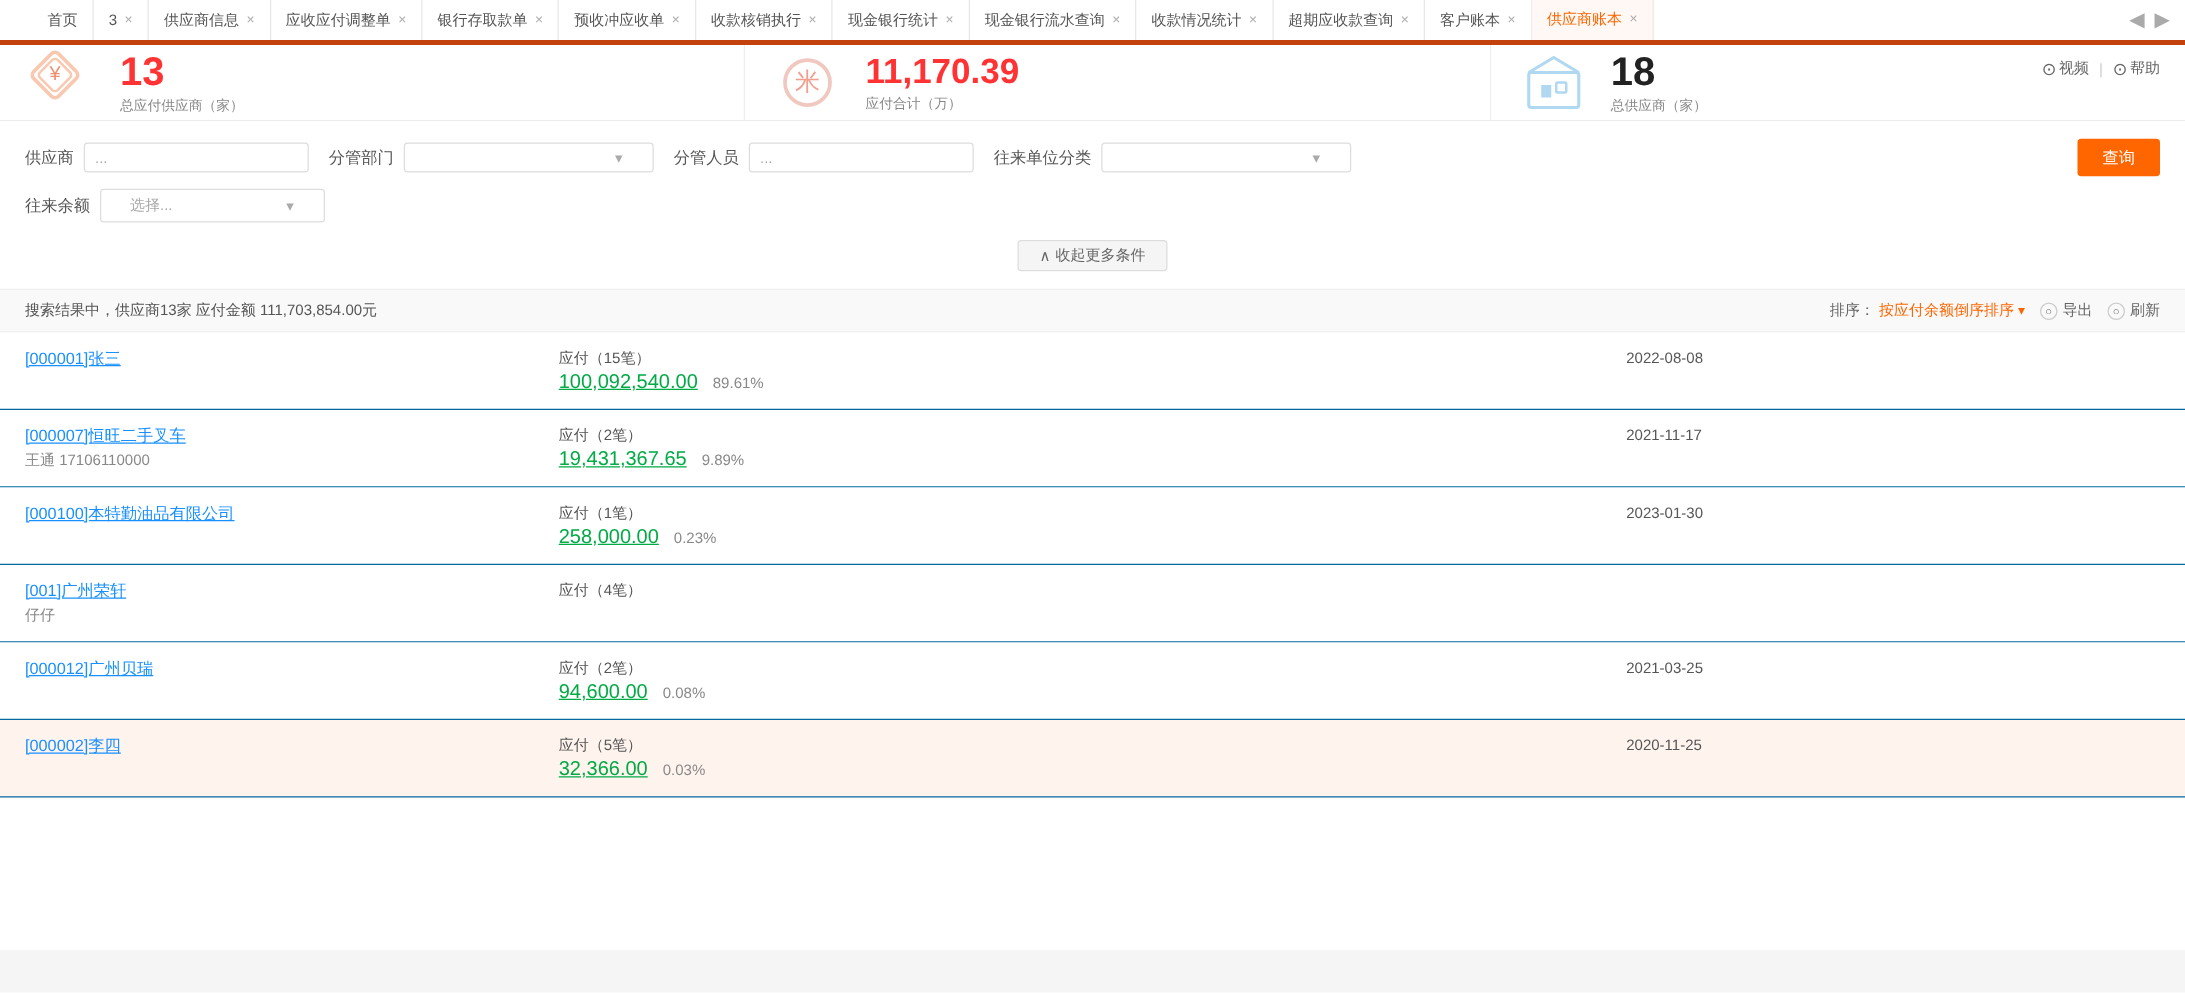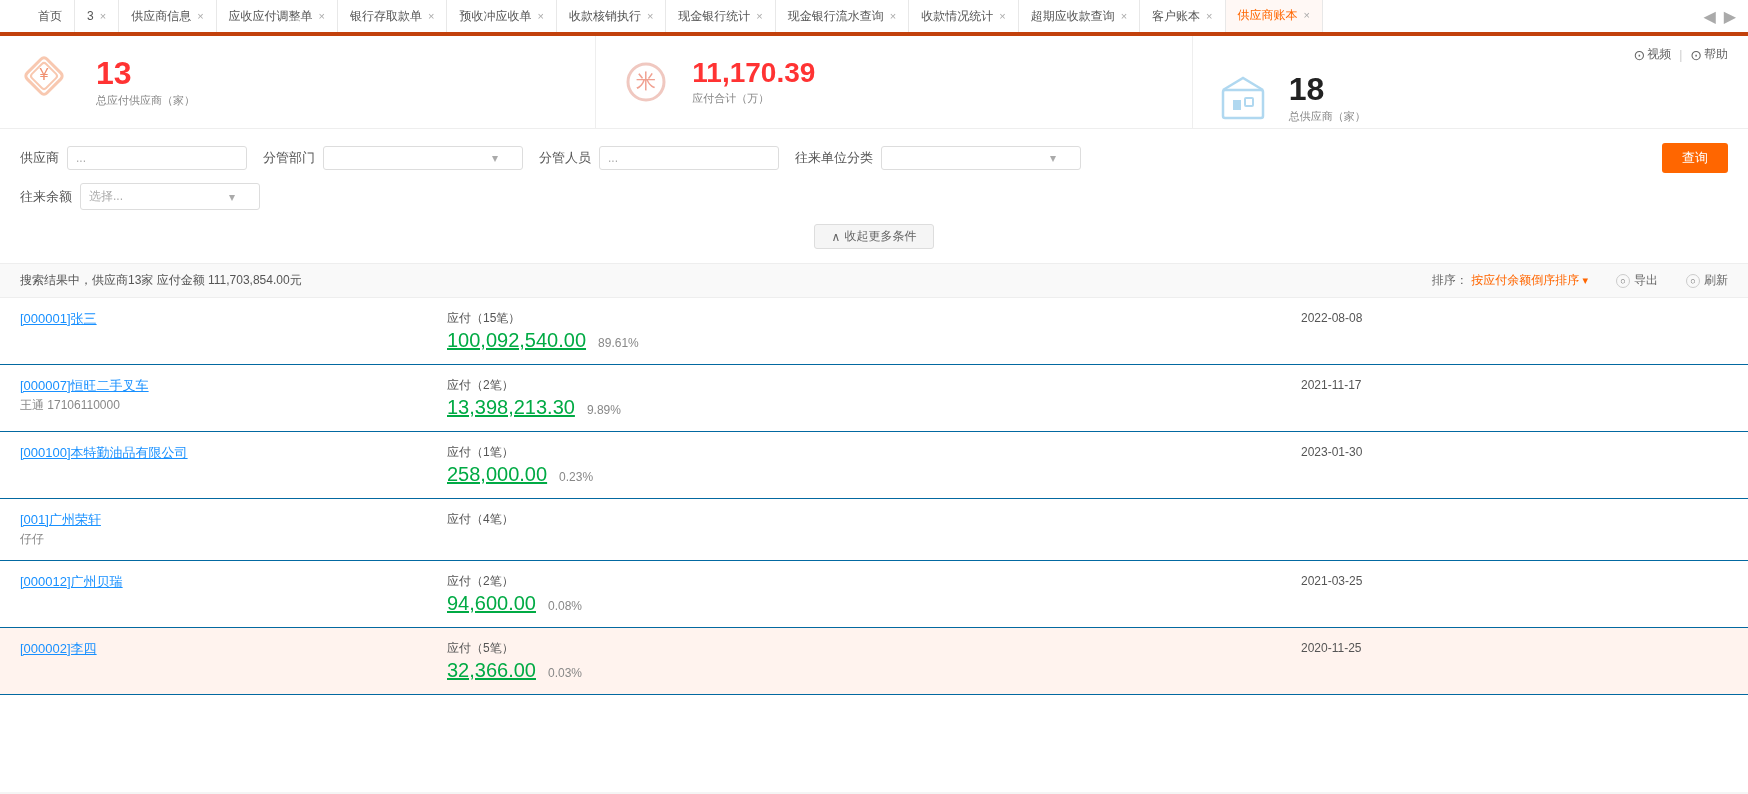--- a/index.html
+++ b/index.html
@@ -55,41 +55,41 @@
       background: #f5f5f5; border: 1px solid #ddd; border-radius: 3px; padding: 3px 16px;
       font-size: 12px; color: #666; cursor: pointer; width: 120px;
     }
 
     
     .result-bar {
       display: flex; align-items: center; justify-content: space-between;
       padding: 8px 20px; background: #f9f9f9; border-bottom: 1px solid #eee; font-size: 12px;
     }
     .result-left { color: #555; }
-    .result-right { display: flex; align-items: center; gap: 28px; color: #666; }
+    .result-right { display: flex; align-items: center; gap: 12px; color: #666; }
     .result-right .sort-value { color: #ff6600; cursor: pointer; }
     .action-btn { display: flex; align-items: center; gap: 4px; cursor: pointer; color: #666; }
 
     
     .table-container { background: #fff; margin: 0; }
     .table-header {
       display: grid; grid-template-columns: 1fr 2fr 1fr;
       padding: 10px 20px; border-bottom: 2px solid #eee;
       font-weight: bold; color: #555; font-size: 13px; background: #fafafa;
     }
     .table-row {
       display: grid; grid-template-columns: 1fr 2fr 1fr;
       padding: 12px 20px; border-bottom: 1px solid #0369a1;
       background: #fff;
     }
     .table-row.highlighted { background: #fff3ee; }
     .supplier-name { color: #1890ff; text-decoration: underline; cursor: pointer; font-size: 13px; }
     .supplier-sub { font-size: 12px; color: #888; margin-top: 2px; }
     .tx-label { font-size: 12px; color: #555; }
-    .tx-amount { color: #00aa44; font-size: 20px; font-weight: 500; text-decoration: underline; cursor: pointer; margin-top: 2px; }
+    .tx-amount { color: #00aa44; font-size: 16px; font-weight: 500; text-decoration: underline; cursor: pointer; margin-top: 2px; }
     .tx-percent { color: #888; font-size: 12px; margin-left: 12px; }
     .tx-row { display: flex; align-items: baseline; gap: 0; }
     .last-pay { font-size: 12px; color: #555; }
 
     
     .scroll-area { height: calc(100vh - 300px); overflow-y: auto; }
     .scroll-area::-webkit-scrollbar { width: 6px; }
     .scroll-area::-webkit-scrollbar-thumb { background: #ddd; border-radius: 3px; }
 
     
@@ -181,21 +181,21 @@
           <text x="28" y="34" text-anchor="middle" font-size="20" fill="#f0a090">米</text>
         </svg>
       </div>
       <div class="stat-content">
         <div class="stat-number">11,170.39</div>
         <div class="stat-label">应付合计（万）</div>
       </div>
     </div>
 
     <div style="display:flex; flex:1; align-items:stretch; border-right:none;">
-      <div class="stat-block" style="border-right:none;margin-top:32px;">
+      <div class="stat-block" style="border-right:none;">
         <div class="stat-icon">
           <svg viewBox="0 0 56 56" xmlns="http://www.w3.org/2000/svg">
             <rect x="8" y="20" width="40" height="28" rx="2" fill="none" stroke="#b0d8f0" stroke-width="2.5"></rect>
             <path d="M8 20 L28 8 L48 20" fill="none" stroke="#b0d8f0" stroke-width="2.5"></path>
             <rect x="18" y="30" width="8" height="10" fill="#b0d8f0"></rect>
             <rect x="30" y="28" width="8" height="8" rx="1" fill="none" stroke="#b0d8f0" stroke-width="2"></rect>
           </svg>
         </div>
         <div class="stat-content">
           <div class="stat-number" style="color:#222;">18</div>
@@ -251,21 +251,21 @@
         </div>
       </div>
 
       <button class="search-btn">查询</button>
     </div>
     <div class="search-row">
 
       <div class="search-field">
         <label>往来余额</label>
         <div class="dropdown-select" style="width:160px;">
-          <span style="color:#aaa;">选择...</span>
+          <span style="color:#aaa;margin-left:15px;">选择...</span>
           <span class="dropdown-arrow">▾</span>
         </div>
       </div>
     </div>
 
     <div style="display:flex;justify-content:center;">
       <div class="collapse-btn">
         <span style="margin-right:4px;">∧</span>
         <span>收起更多条件</span>
       </div>
@@ -302,21 +302,21 @@
               <span class="tx-percent">89.61%</span>
             </div>
           </div>
           <div><span class="last-pay">2022-08-08</span></div>
         </div>
         <div class="table-row">
           <div><span class="supplier-name">[000007]恒旺二手叉车</span><div class="supplier-sub">王通  17106110000</div></div>
           <div>
             <div class="tx-label">应付（2笔）</div>
             <div class="tx-row">
-              <span class="tx-amount">13,398,213.30</span>
+              <span class="tx-amount">19,431,367.65</span>
               <span class="tx-percent">9.89%</span>
             </div>
           </div>
           <div><span class="last-pay">2021-11-17</span></div>
         </div>
         <div class="table-row">
           <div><span class="supplier-name">[000100]本特勤油品有限公司</span></div>
           <div>
             <div class="tx-label">应付（1笔）</div>
             <div class="tx-row">

